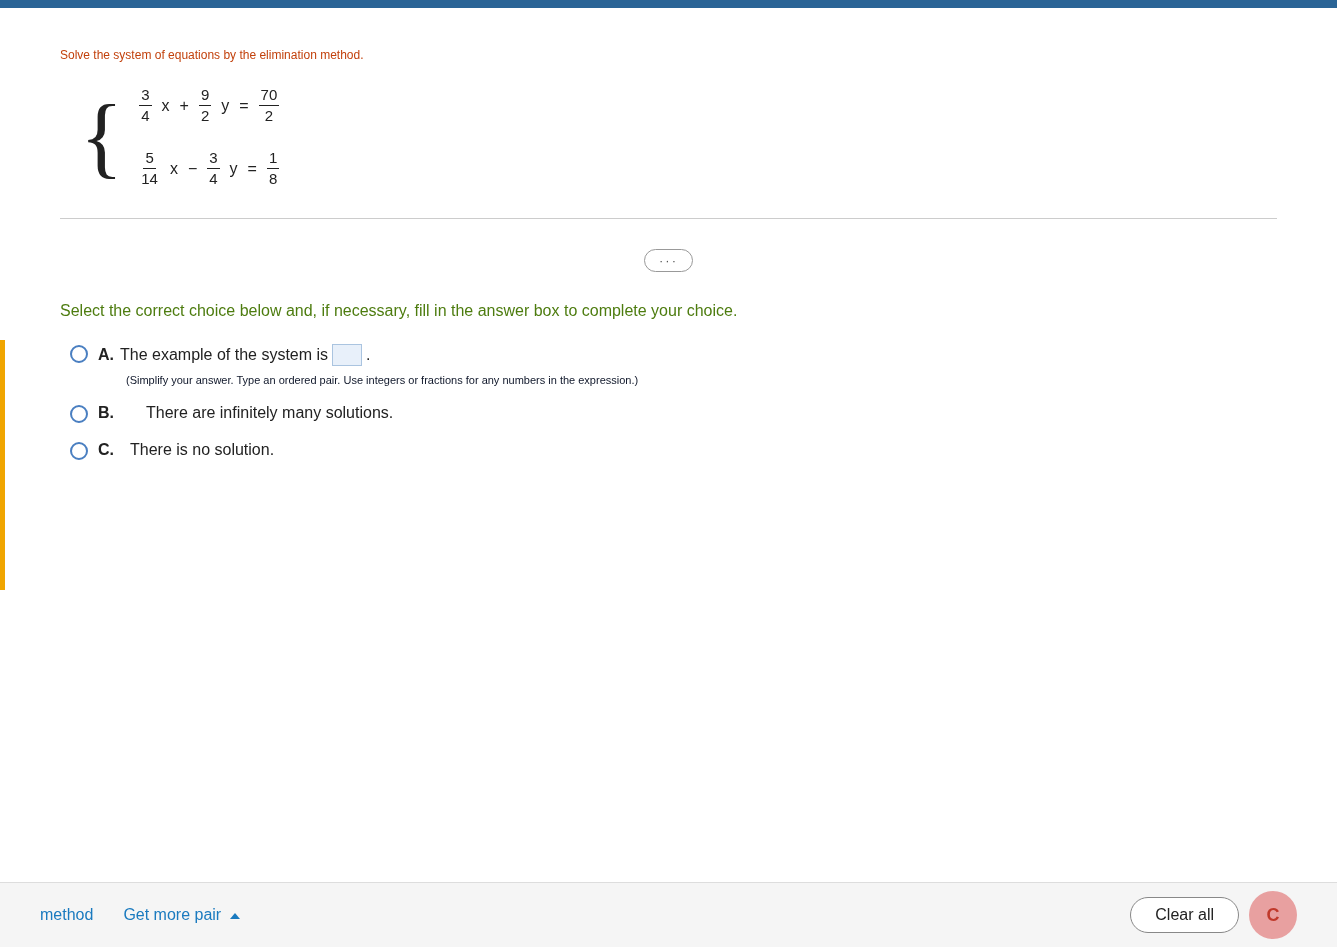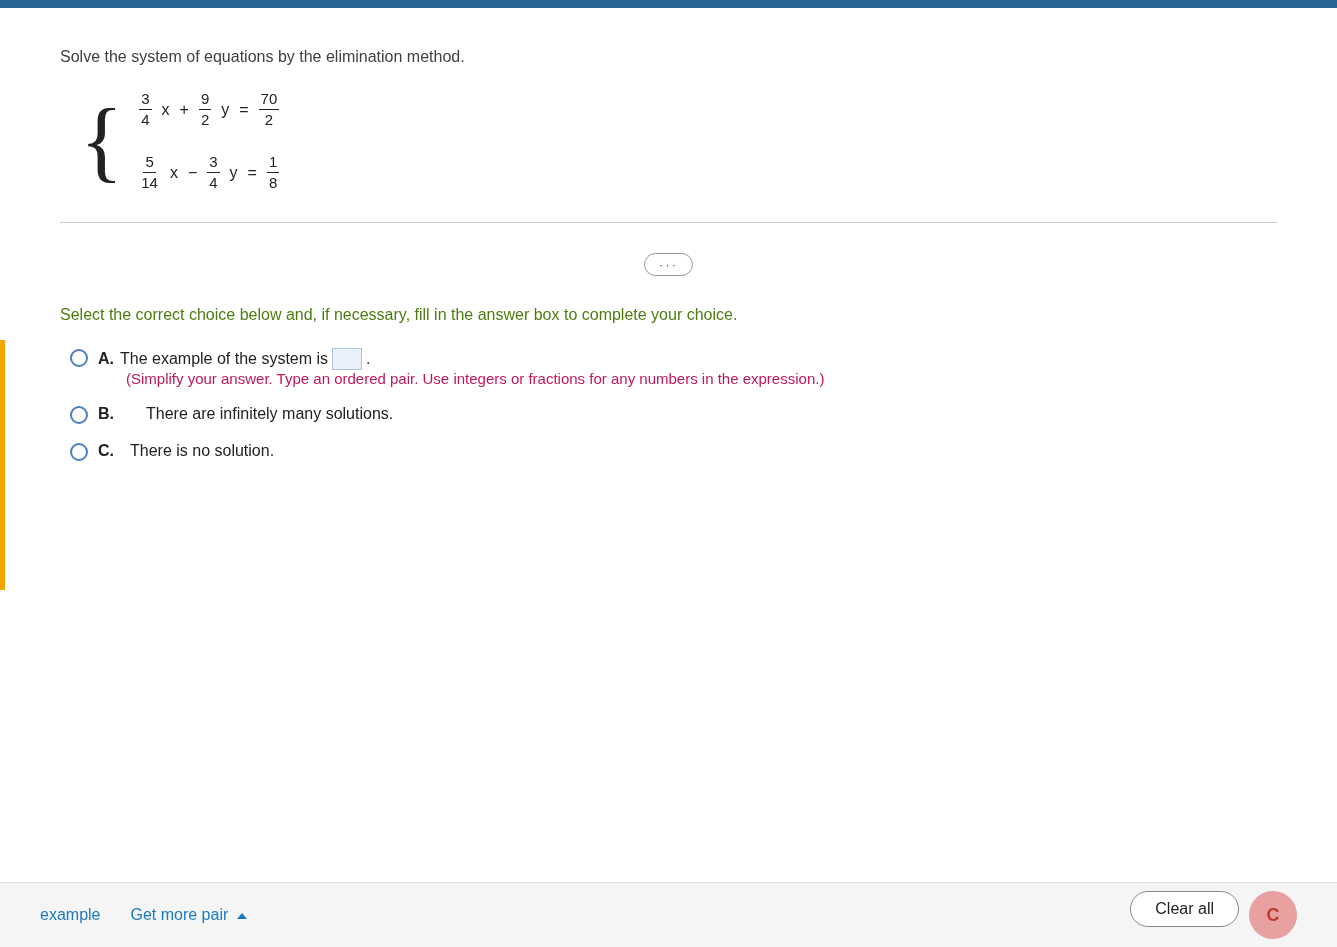--- a/index.html
+++ b/index.html
@@ -32,23 +32,23 @@
       width: 5px;
       height: 250px;
       background: #f0a500;
     }
 
     .main-content {
       padding: 40px 60px 0 60px;
     }
 
     .question-text {
-      font-size: 16px;
+      font-size: 12px;
       margin-bottom: 24px;
-      color: #404040;
+      color: #c2410c;
     }
 
     .equation-system {
       display: flex;
       align-items: center;
       margin-bottom: 30px;
       margin-left: 20px;
     }
 
     .brace {
@@ -162,23 +162,23 @@
       display: inline-block;
       width: 30px;
       height: 22px;
       border: 1.5px solid #aac4e0;
       background: #e8f0fa;
       margin: 0 4px;
       vertical-align: middle;
     }
 
     .hint-text {
-      color: #be185d;
-      font-size: 15px;
-      margin-top: 0;
+      color: #0f172a;
+      font-size: 11px;
+      margin-top: 8px;
       margin-left: 28px;
     }
 
     .bottom-bar {
       position: absolute;
       bottom: 0;
       left: 0;
       right: 0;
       height: 65px;
       background: #f5f5f5;
@@ -208,21 +208,21 @@
       height: 0;
       border-left: 5px solid transparent;
       border-right: 5px solid transparent;
       border-bottom: 6px solid #1a7abf;
       margin-left: 4px;
       vertical-align: middle;
     }
 
     .bottom-right {
       display: flex;
-      align-items: flex-start;
+      align-items: center;
       gap: 10px;
     }
 
     .clear-all-btn {
       border: 1.5px solid #888;
       border-radius: 25px;
       padding: 8px 24px;
       background: #fff;
       font-size: 16px;
       cursor: pointer;
@@ -344,21 +344,21 @@
       <span class="option-label">C.</span>
       <span class="option-text" style="margin-left:4px;">There is no solution.</span>
     </div>
 
   </div>
 
 </div>
 
 <div class="bottom-bar">
   <div class="bottom-left">
-    <a class="bottom-link">example</a>
+    <a class="bottom-link">method</a>
     <a class="bottom-link">
       <span>Get more pair</span>
       <span class="chevron-up"></span>
     </a>
   </div>
   <div class="bottom-right">
     <button class="clear-all-btn">Clear all</button>
     <button class="check-btn">
       <span style="font-size:18px; color:#c0392b; font-weight:bold;">C</span>
     </button>

